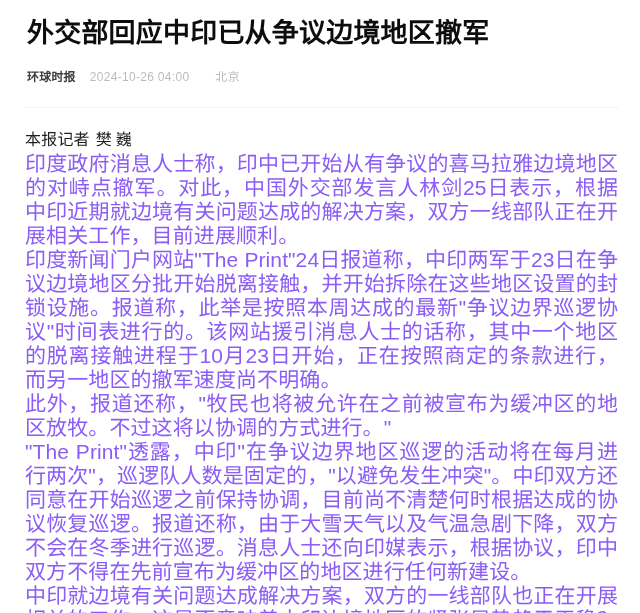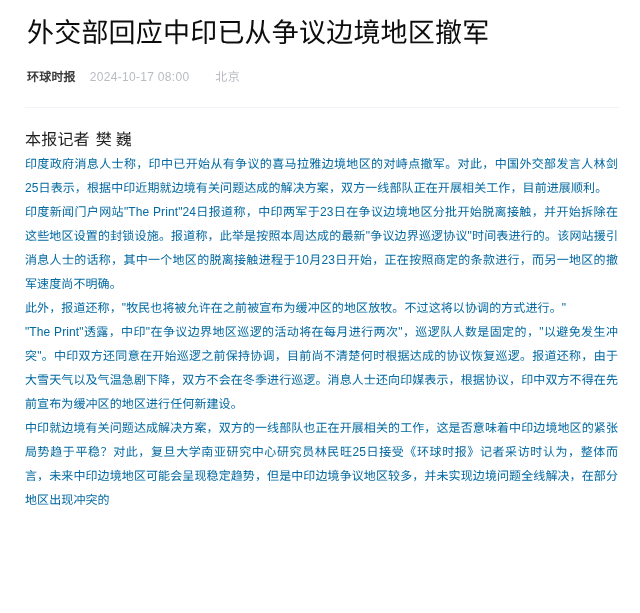--- a/index.html
+++ b/index.html
@@ -28,21 +28,21 @@
 
   
   .article-header {
     padding: 16px 22px 0 27px;
   }
 
   .headline {
     margin: 0;
     font-size: 27px;
     line-height: 34px;
-    font-weight: 400;
+    font-weight: 700;
     letter-spacing: 0.2px;
     color: #0d0d0d;
     white-space: nowrap;
   }
 
   .meta-row {
     display: flex;
     align-items: flex-end;
     margin-top: 19px;
     font-size: 12px;
@@ -93,39 +93,39 @@
     line-height: 24px;
     color: #1f1f1f;
     white-space: nowrap;
     font-family: Liberation Serif, serif;
   }
   .byline .reporter-label { letter-spacing: 0.2px; }
   .byline .reporter-name { margin-left: 6px; }
 
   .para {
     margin: 0;
-    font-size: 12px;
+    font-size: 21px;
     line-height: 24px;
-    color: #0369a1;
+    color: #8b5cf6;
     text-align: justify;
     text-justify: inter-ideograph;
     letter-spacing: 0.1px;
   }
 </style>
 </head>
 <body>
 
 <div class="article">
 
   <div class="article-header">
     <h1 class="headline">外交部回应中印已从争议边境地区撤军</h1>
 
     <div class="meta-row">
       <span class="meta-source">环球时报</span>
-      <span class="meta-time">2024-10-17 08:00</span>
+      <span class="meta-time">2024-10-26 04:00</span>
       <span class="meta-place">北京</span>
     </div>
   </div>
 
   <div class="divider"></div>
 
   <div class="article-body">
 
     <p class="byline">
       <span class="reporter-label">本报记者</span><span class="reporter-name">樊 巍</span>

